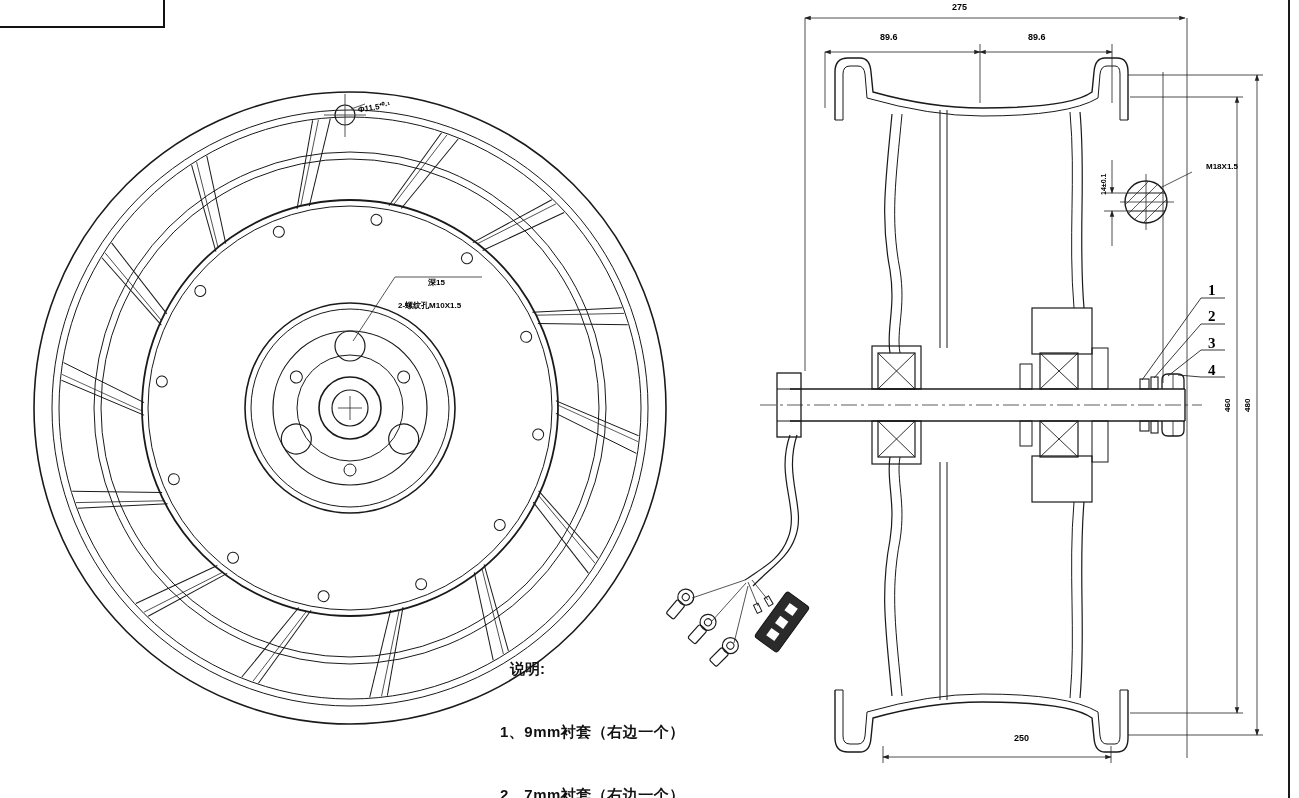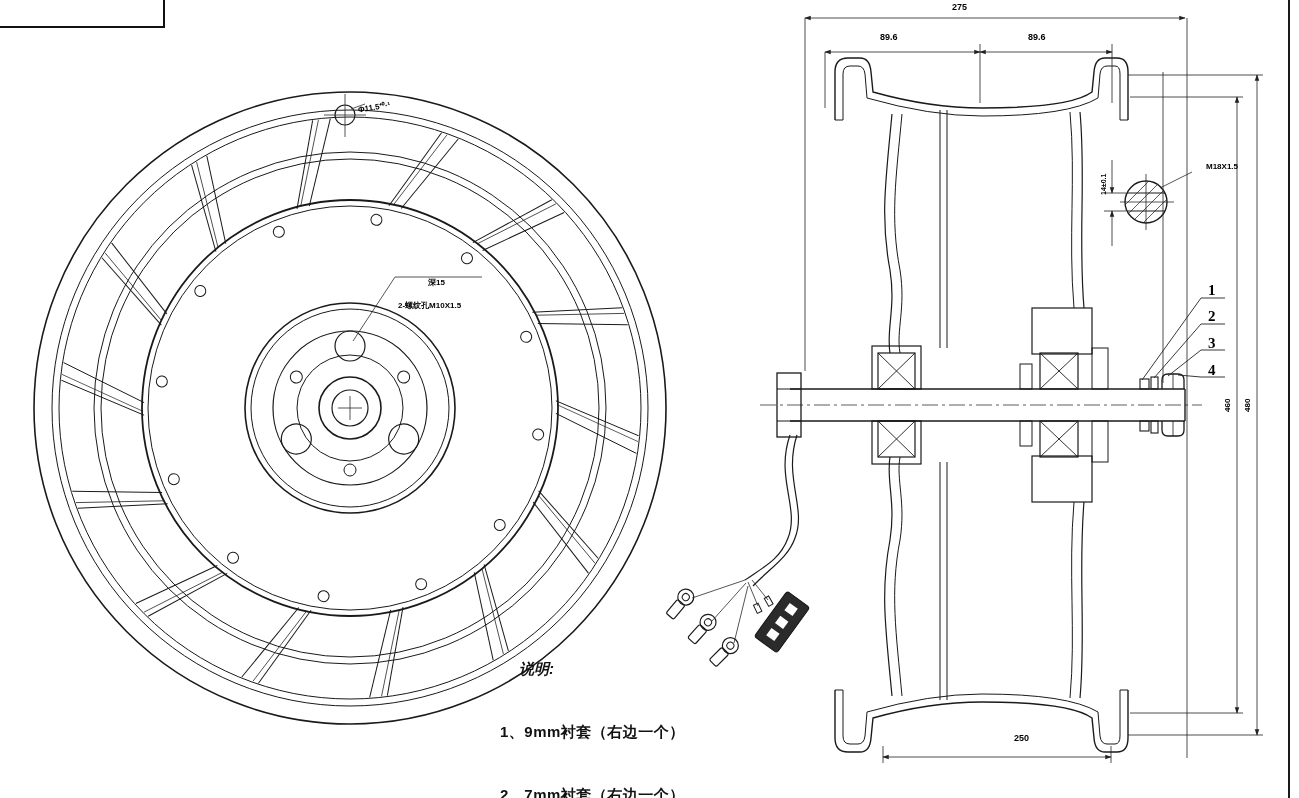--- a/index.html
+++ b/index.html
@@ -11,21 +11,21 @@
   .dim{stroke:#222;stroke-width:.8;fill:none;}
   .lbl{position:absolute;font-weight:bold;color:#000;white-space:nowrap;line-height:1;}
   .dimtxt{font-size:9px;letter-spacing:0px;}
   .rot{transform:rotate(-90deg);transform-origin:left top;}
   .callout{font-family:"Liberation Serif",serif;font-size:15px;font-weight:bold;}
   #titlestub{position:absolute;left:0;top:0;width:163px;height:26px;
              border-right:2px solid #111;border-bottom:2px solid #111;}
   #border-right{position:absolute;left:1288px;top:0;width:2px;height:798px;background:#1a1a1a;}
   #notes{position:absolute;left:500px;top:660px;font-size:15px;font-weight:bold;
          font-family:"Liberation Sans",sans-serif;}
-  #notes .nt{margin-left:19px;margin-bottom:6px;font-style:italic;}
+  #notes .nt{margin-left:10px;margin-bottom:6px;}
   #notes .ni{margin-bottom:7px;letter-spacing:.5px;margin-top:44px;}
   .tiny{font-size:8px;}
 </style>
 </head>
 <body>
 <div id="sheet">
 
 <svg style="left:31px;top:89px" width="638" height="638" viewBox="0 0 638 638">
 
   <g>

